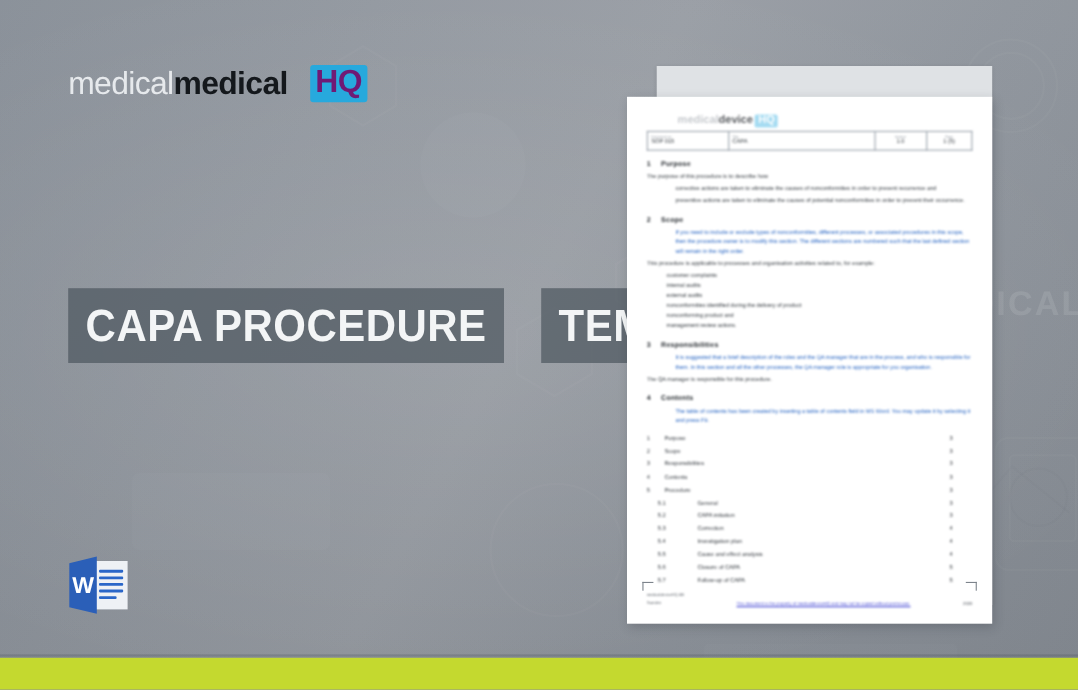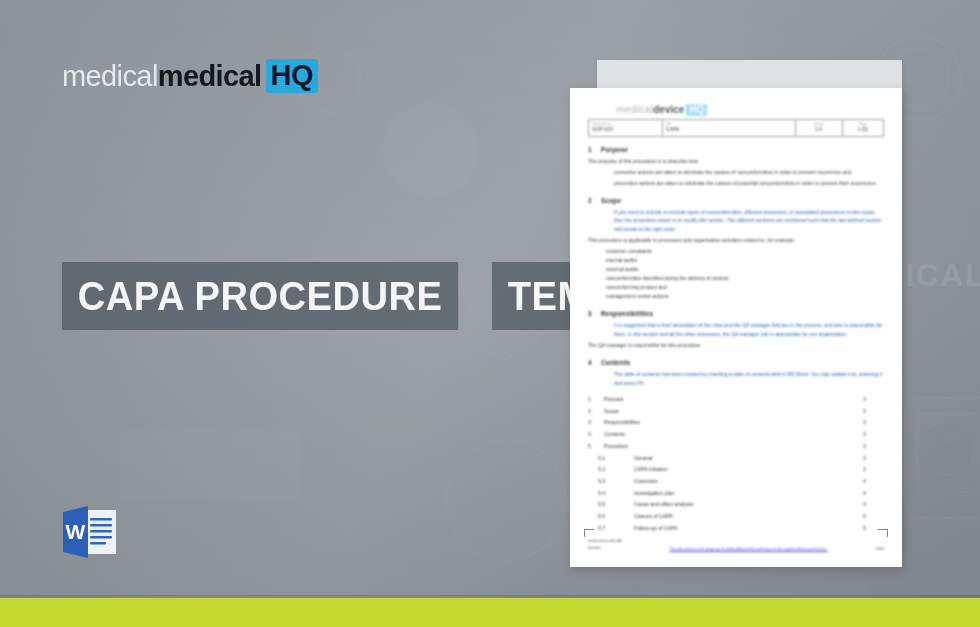--- a/index.html
+++ b/index.html
@@ -38,22 +38,22 @@
   .logo{
     position:absolute;left:62px;top:59px;
     display:flex;align-items:center;
     font-size:29px;line-height:1;font-weight:700;
     letter-spacing:-0.6px;
     white-space:nowrap;
   }
   .logo .lg-medical{color:#e6e9ec;font-weight:400;}
   .logo .lg-device{color:#14181c;font-weight:700;}
   .logo .lg-hq{
-    background:#27a9dd;color:#0f172a;font-weight:700;
-    padding:2px 5px 3px 5px;margin-left:4px;border-radius:3px;
+    background:#27a9dd;color:#701a75;font-weight:700;
+    padding:2px 5px 3px 5px;margin-left:20px;border-radius:3px;
     letter-spacing:-0.5px;
   }
 
   
   .title-wrap{position:absolute;left:62px;top:250px;}
   .plate{
     display:inline-block;
     background:rgba(77,87,96,.72);
     color:#f3f5f6;
     font-weight:700;

